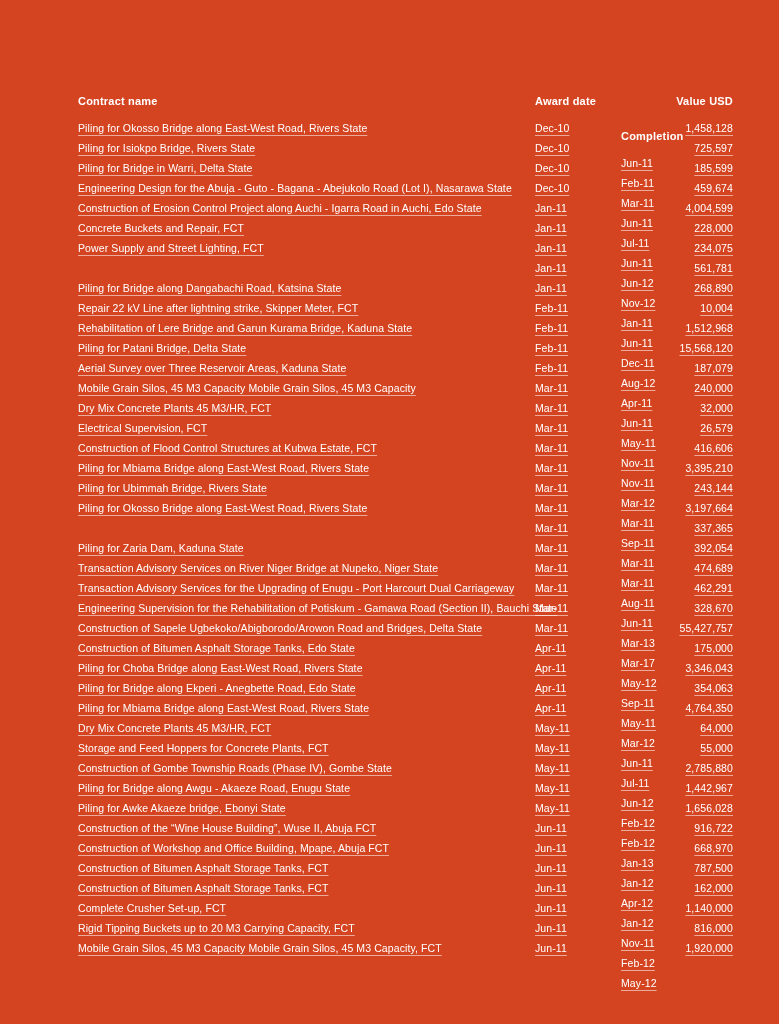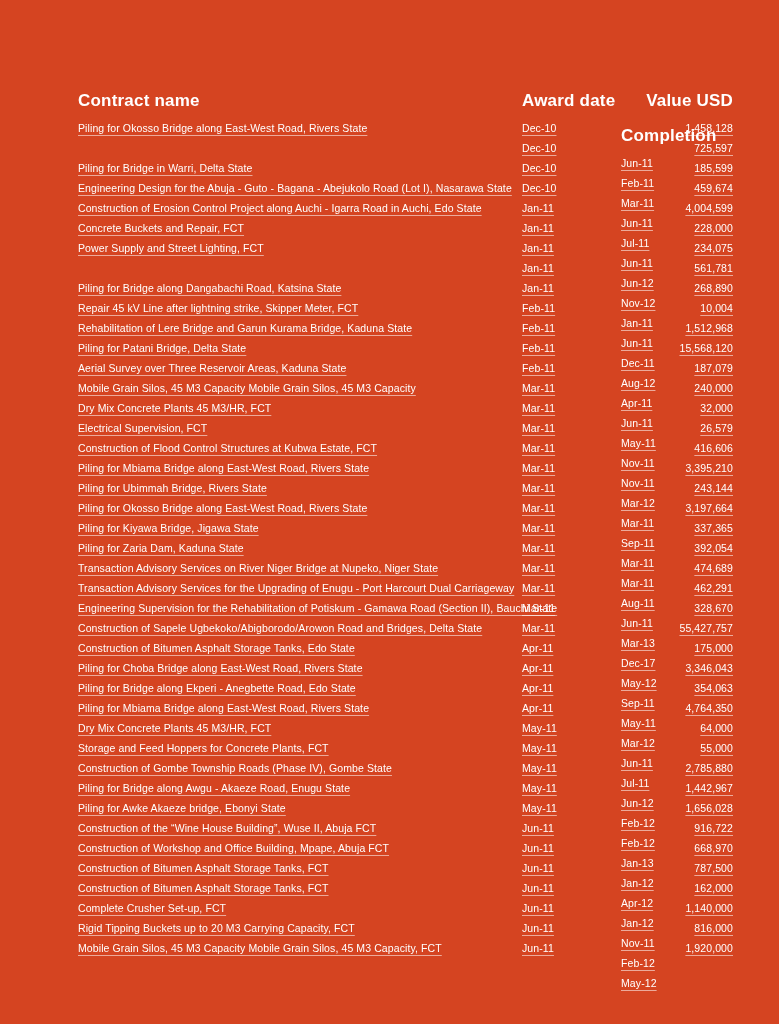--- a/index.html
+++ b/index.html
@@ -8,24 +8,24 @@
     position: relative;
     width: 779px;
     height: 1024px;
     background: #d54421;
     overflow: hidden;
     font-family: "Liberation Sans", sans-serif;
     -webkit-font-smoothing: antialiased;
   }
   .table { position: absolute; top: 91px; left: 0; right: 0; }
   .row { position: relative; height: 20px; line-height: 20px; color: #fff; }
-  .header-row { font-weight: 700; font-size: 17px; margin-bottom: 7px; letter-spacing: 0.2px; }
+  .header-row { font-weight: 700; font-size: 11px; margin-bottom: 7px; letter-spacing: 0.2px; }
   .data-row { font-size: 10.5px; letter-spacing: 0.1px; }
   .cell-name       { position: absolute; left: 78px;  white-space: nowrap; }
-  .cell-award      { position: absolute; left: 522px; white-space: nowrap; }
+  .cell-award      { position: absolute; left: 535px; white-space: nowrap; }
   .cell-completion { position: absolute; left: 621px; white-space: nowrap; margin-top: 35px; }
   .cell-value      { position: absolute; right: 46px; white-space: nowrap; text-align: center; }
   .data-row .cell {
     text-decoration: underline;
     text-decoration-color: rgba(255,255,255,0.55);
     text-decoration-thickness: 1px;
     text-underline-offset: 3px;
   }
 </style>
 </head>
@@ -41,20 +41,21 @@
     </div>
     <div id="rows">
   <div class="row data-row">
     <span class="cell cell-name">Piling for Okosso Bridge along East-West Road, Rivers State</span>
     <span class="cell cell-award">Dec-10</span>
     <span class="cell cell-completion">Jun-11</span>
     <span class="cell cell-value">1,458,128</span>
   </div>
 
   <div class="row data-row">
+    <span class="cell cell-name">Piling for Isiokpo Bridge, Rivers State</span>
     <span class="cell cell-award">Dec-10</span>
     <span class="cell cell-completion">Feb-11</span>
     <span class="cell cell-value">725,597</span>
   </div>
 
   <div class="row data-row">
     <span class="cell cell-name">Piling for Bridge in Warri, Delta State</span>
     <span class="cell cell-award">Dec-10</span>
     <span class="cell cell-completion">Mar-11</span>
     <span class="cell cell-value">185,599</span>
@@ -95,21 +96,21 @@
   </div>
 
   <div class="row data-row">
     <span class="cell cell-name">Piling for Bridge along Dangabachi Road, Katsina State</span>
     <span class="cell cell-award">Jan-11</span>
     <span class="cell cell-completion">Jan-11</span>
     <span class="cell cell-value">268,890</span>
   </div>
 
   <div class="row data-row">
-    <span class="cell cell-name">Repair 45 kV Line after lightning strike, Skipper Meter, FCT</span>
+    <span class="cell cell-name">Repair 22 kV Line after lightning strike, Skipper Meter, FCT</span>
     <span class="cell cell-award">Feb-11</span>
     <span class="cell cell-completion">Jun-11</span>
     <span class="cell cell-value">10,004</span>
   </div>
 
   <div class="row data-row">
     <span class="cell cell-name">Rehabilitation of Lere Bridge and Garun Kurama Bridge, Kaduna State</span>
     <span class="cell cell-award">Feb-11</span>
     <span class="cell cell-completion">Dec-11</span>
     <span class="cell cell-value">1,512,968</span>
@@ -172,21 +173,20 @@
   </div>
 
   <div class="row data-row">
     <span class="cell cell-name">Piling for Okosso Bridge along East-West Road, Rivers State</span>
     <span class="cell cell-award">Mar-11</span>
     <span class="cell cell-completion">Sep-11</span>
     <span class="cell cell-value">3,197,664</span>
   </div>
 
   <div class="row data-row">
-    <span class="cell cell-name">Piling for Kiyawa Bridge, Jigawa State</span>
     <span class="cell cell-award">Mar-11</span>
     <span class="cell cell-completion">Mar-11</span>
     <span class="cell cell-value">337,365</span>
   </div>
 
   <div class="row data-row">
     <span class="cell cell-name">Piling for Zaria Dam, Kaduna State</span>
     <span class="cell cell-award">Mar-11</span>
     <span class="cell cell-completion">Mar-11</span>
     <span class="cell cell-value">392,054</span>
@@ -209,21 +209,21 @@
   <div class="row data-row">
     <span class="cell cell-name">Engineering Supervision for the Rehabilitation of Potiskum - Gamawa Road (Section II), Bauchi State</span>
     <span class="cell cell-award">Mar-11</span>
     <span class="cell cell-completion">Mar-13</span>
     <span class="cell cell-value">328,670</span>
   </div>
 
   <div class="row data-row">
     <span class="cell cell-name">Construction of Sapele Ugbekoko/Abigborodo/Arowon Road and Bridges, Delta State</span>
     <span class="cell cell-award">Mar-11</span>
-    <span class="cell cell-completion">Dec-17</span>
+    <span class="cell cell-completion">Mar-17</span>
     <span class="cell cell-value">55,427,757</span>
   </div>
 
   <div class="row data-row">
     <span class="cell cell-name">Construction of Bitumen Asphalt Storage Tanks, Edo State</span>
     <span class="cell cell-award">Apr-11</span>
     <span class="cell cell-completion">May-12</span>
     <span class="cell cell-value">175,000</span>
   </div>
 

